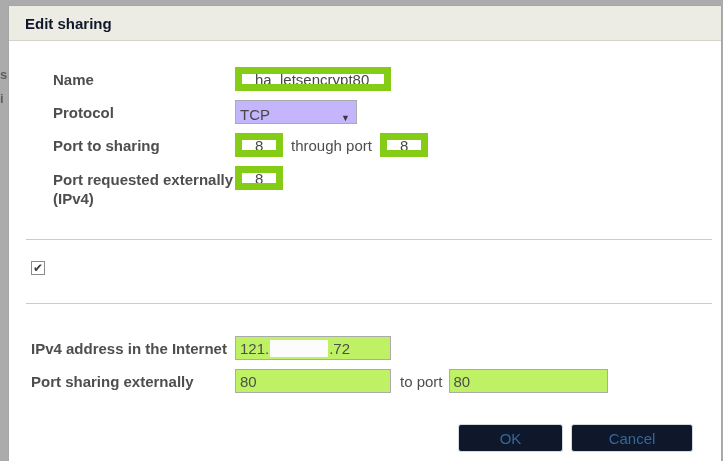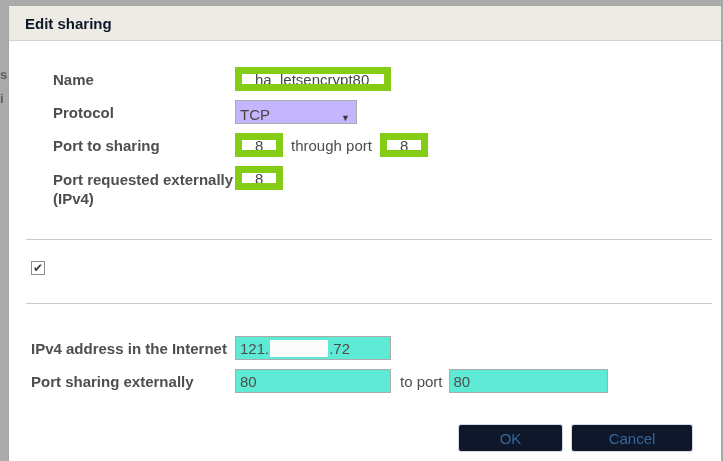--- a/index.html
+++ b/index.html
@@ -147,21 +147,21 @@
     font-size: 15px;
     color: #4E4E4E;
     margin-left: 9px;
   }
 
   .bottom-section { margin-top: 32px; }
 
   .disabled-input {
     height: 24px;
     border: 1px solid #ABABAB;
-    background: #5eead4;
+    background: #bef264;
     font-size: 15px;
     color: #4E4E4E;
     padding: 0 4px;
     display: flex;
     align-items: center;
     white-space: nowrap;
   }
   .w-wide { width: 156px; }
   .w-wide2 { width: 159px; }
 

